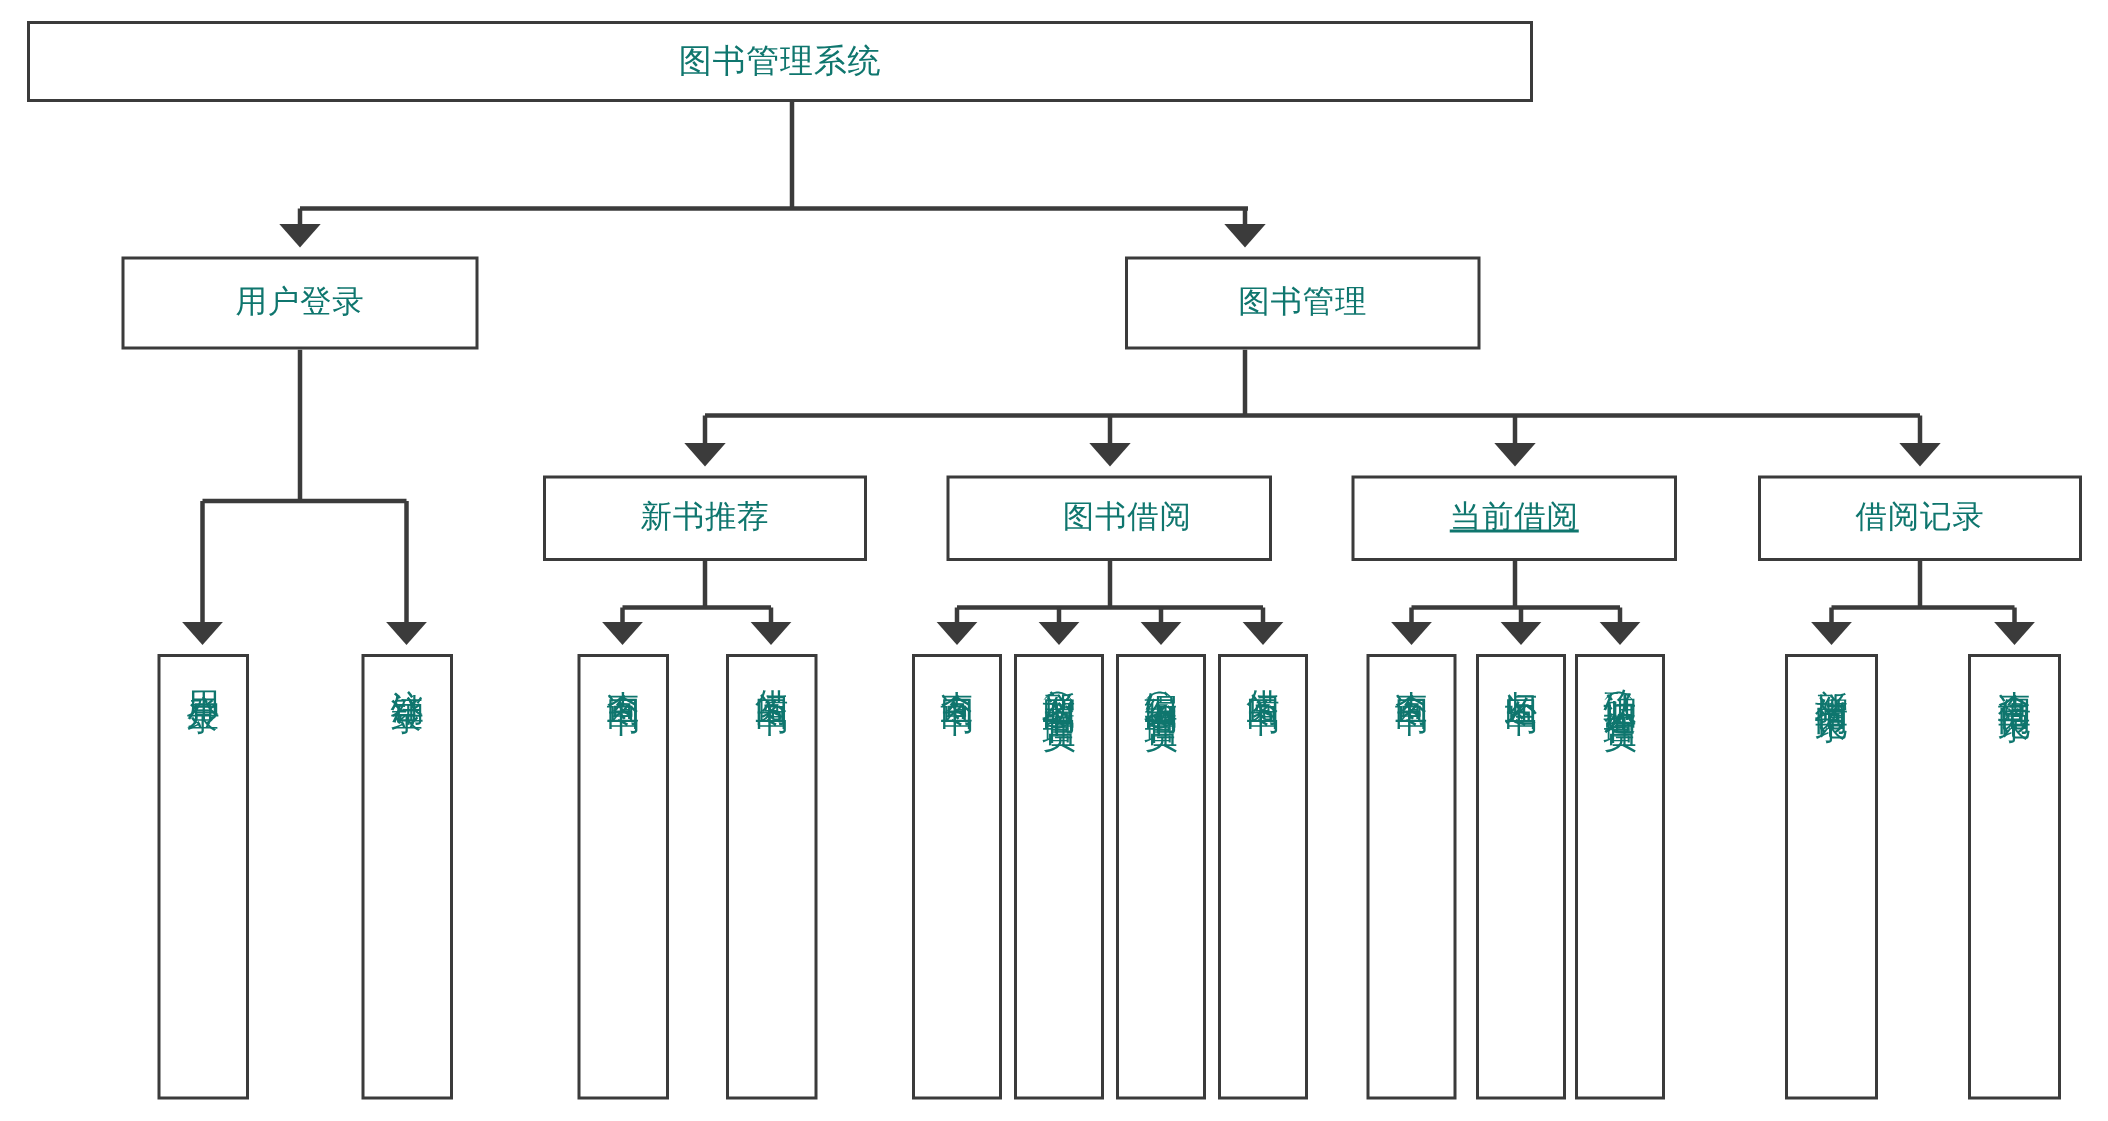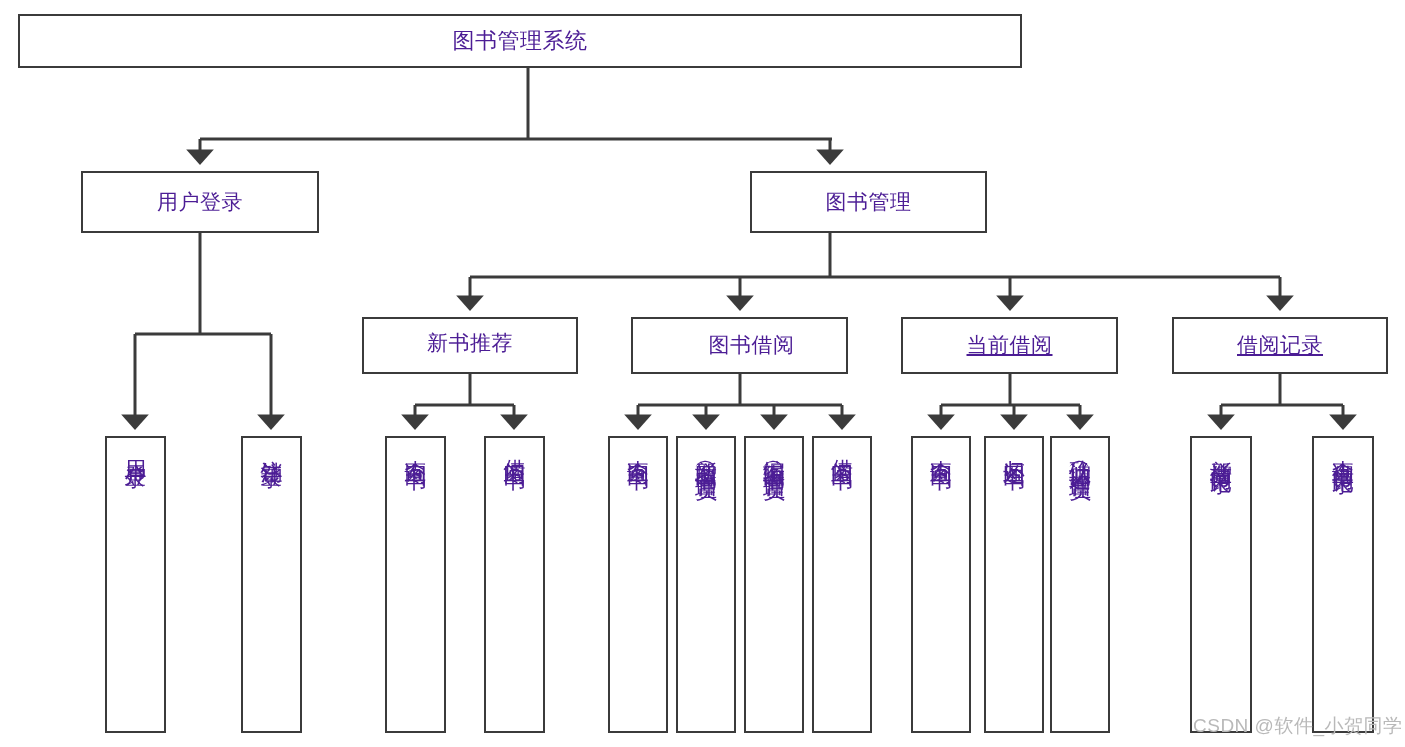--- a/index.html
+++ b/index.html
@@ -26,21 +26,21 @@
     pointer-events: none;
   }
   .node {
     position: absolute;
     box-sizing: border-box;
     background: #ffffff;
     border: 2px solid #3b3b3b;
     display: flex;
     align-items: center;
     justify-content: center;
-    color: #4c1d95;
+    color: #0f766e;
   }
   .node .label {
     display: block;
     text-align: center;
     line-height: 1.06;
     letter-spacing: 0.5px;
   }
   .node.horiz .label {
     font-size: 21px;
     white-space: nowrap;
@@ -127,30 +127,30 @@
     <span class="label">图书管理系统</span>
   </div>
 
   <div class="node horiz" style="left:81px; top:171px; width:238px; height:62px;">
     <span class="label">用户登录</span>
   </div>
   <div class="node horiz" style="left:711px; top:171px; width:237px; height:62px;margin-left:39px;">
     <span class="label">图书管理</span>
   </div>
 
-  <div class="node horiz" style="left:362px; top:317px; width:216px; height:57px;font-family:Liberation Mono, monospace;">
+  <div class="node horiz" style="left:362px; top:317px; width:216px; height:57px;">
     <span class="label">新书推荐</span>
   </div>
   <div class="node horiz" style="left:631px; top:317px; width:217px; height:57px;padding-left:24px;">
     <span class="label">图书借阅</span>
   </div>
   <div class="node horiz" style="left:901px; top:317px; width:217px; height:57px;text-decoration:underline;">
     <span class="label">当前借阅</span>
   </div>
-  <div class="node horiz" style="left:1172px; top:317px; width:216px; height:57px;text-decoration:underline;">
+  <div class="node horiz" style="left:1172px; top:317px; width:216px; height:57px;">
     <span class="label">借阅记录</span>
   </div>
 
   <div class="node vert" style="left:105px; top:436px; width:61px; height:297px;">
     <span class="label">用户登录</span>
   </div>
   <div class="node vert" style="left:241px; top:436px; width:61px; height:297px;">
     <span class="label">注销登录</span>
   </div>
 
@@ -184,15 +184,14 @@
     <span class="label">确认归还（管理员）</span>
   </div>
 
   <div class="node vert" style="left:1190px; top:436px; width:62px; height:297px;">
     <span class="label">新增借阅记录</span>
   </div>
   <div class="node vert" style="left:1312px; top:436px; width:62px; height:297px;">
     <span class="label">查询借阅记录</span>
   </div>
 
-  <div class="watermark" style="left:1193px; top:713px;">CSDN @软件_小贺同学</div>
 
 </div>
 
 </body></html>

